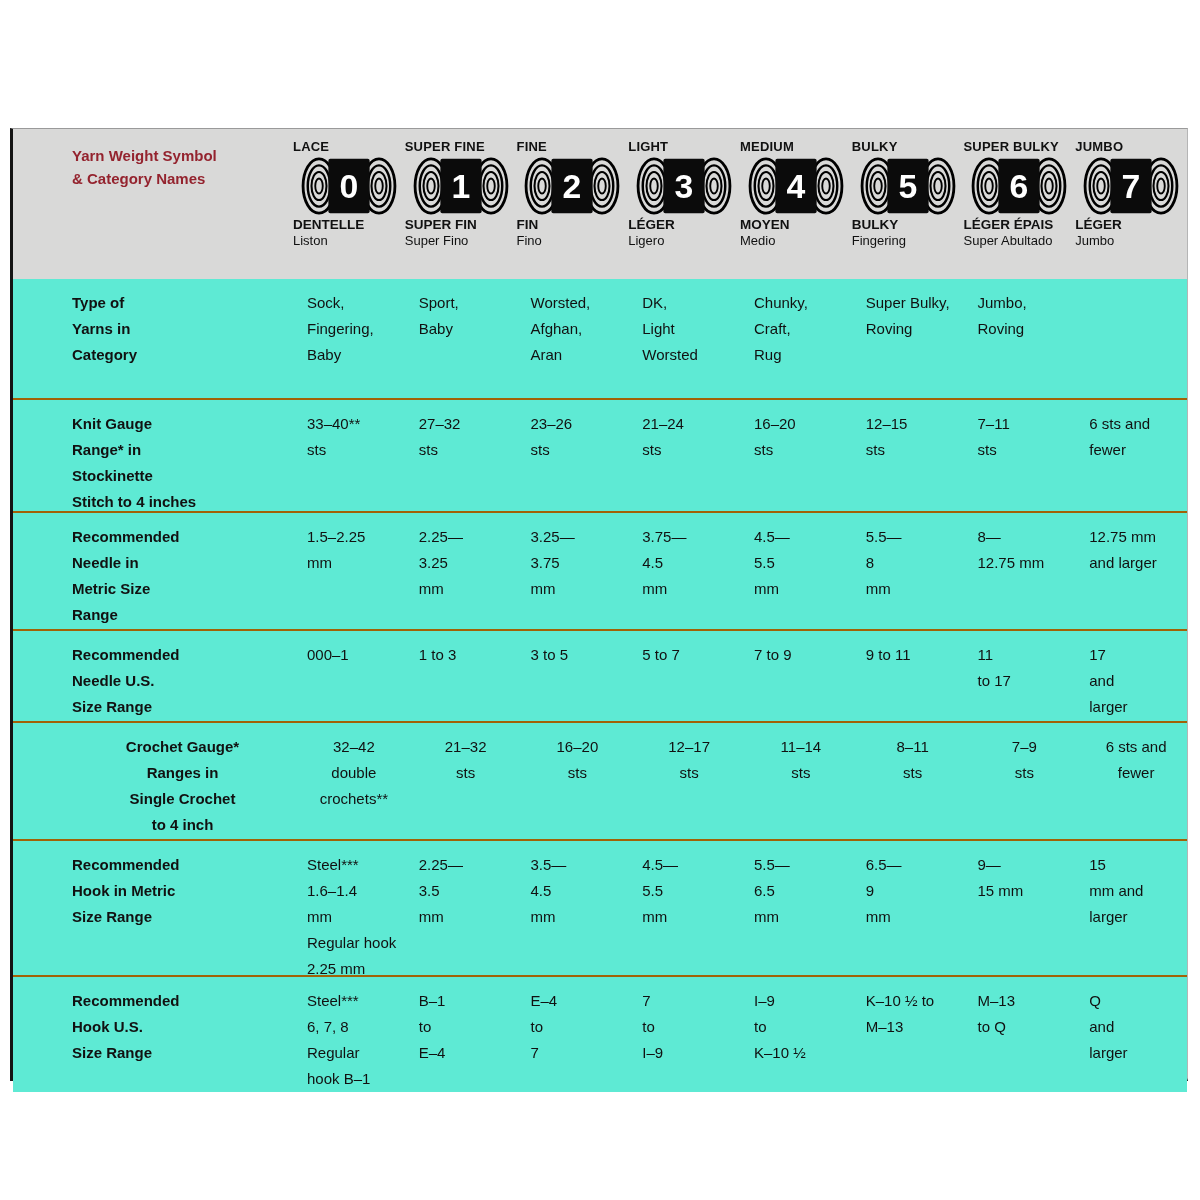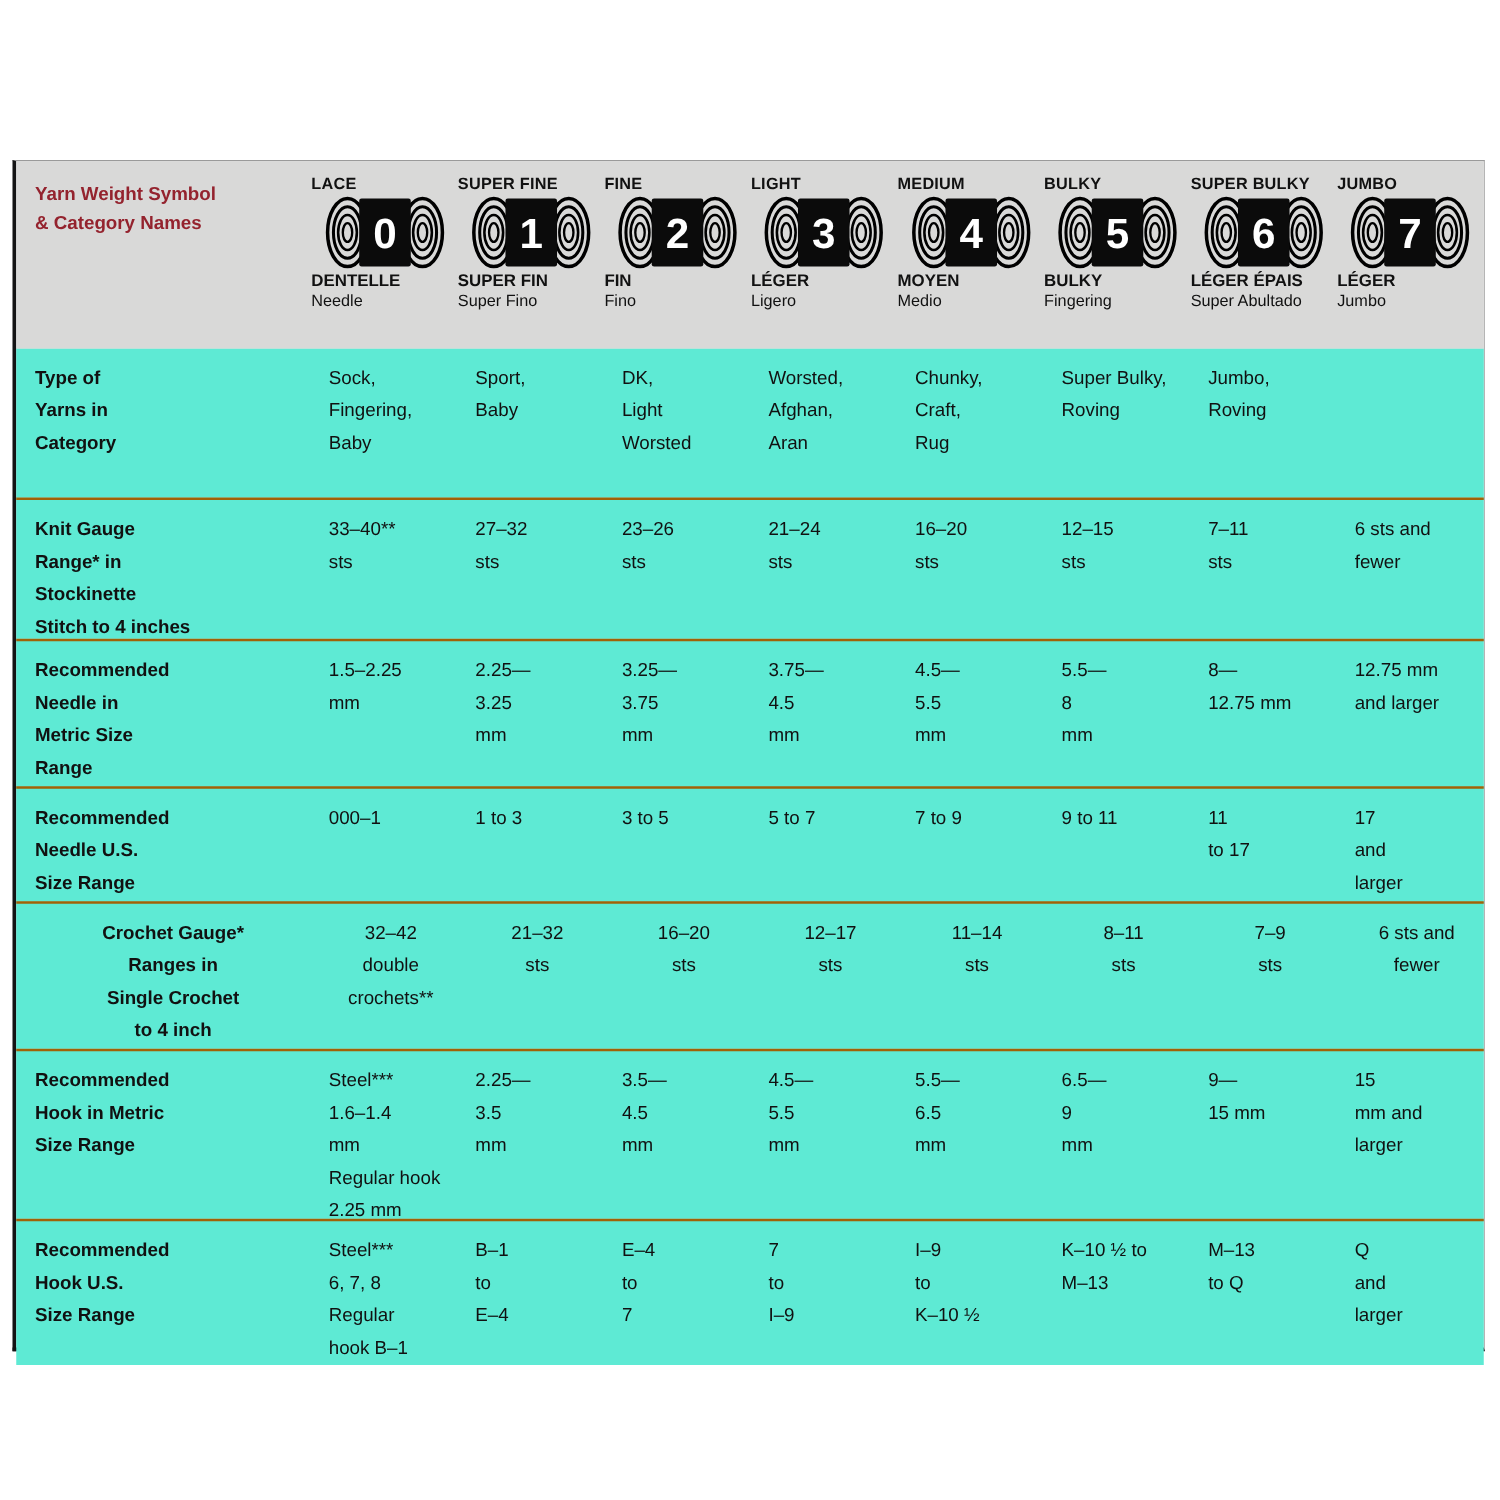--- a/index.html
+++ b/index.html
@@ -1,20 +1,20 @@
 <!DOCTYPE html>
 <html><head>
 <meta charset="utf-8">
 <style>
   html,body{margin:0;padding:0;background:#fff;}
   body{width:1200px;height:1200px;position:relative;font-family:"Liberation Sans","DejaVu Sans",sans-serif;color:#111;}
   .chart-wrap{position:absolute;left:10px;top:128px;width:1178px;height:953px;
     border-left:3px solid #141414;border-bottom:3px solid #141414;border-top:1px solid #9a9a9a;border-right:1px solid #b5b5b5;
     background:#f3f3f2;display:flex;flex-direction:column;box-sizing:border-box;}
-  .grid{display:grid;grid-template-columns:236px repeat(8,1fr);box-sizing:border-box;}
+  .grid{display:grid;grid-template-columns:236px repeat(8,1fr);box-sizing:border-box;padding-left:44px;}
   
   .hband{background:#d9d9d8;height:150px;flex:0 0 150px;}
   .htitle{color:#94232e;font-weight:bold;font-size:15px;line-height:23px;padding:15px 0 0 15px;white-space:pre-line;}
   .hcol{padding-top:11px;}
   .hname{font-weight:bold;font-size:13px;letter-spacing:0.2px;line-height:14px;}
   .skein{width:96px;height:60px;display:block;margin:2px auto 0;}
   .rings ellipse{fill:none;stroke:#000;}
   .skein text{fill:#fff;font-weight:bold;font-size:36px;text-anchor:middle;font-family:"Liberation Sans",sans-serif;}
   .hfr{font-weight:bold;font-size:13.5px;line-height:16px;margin-top:1px;}
   .hes{font-size:13px;line-height:16px;}
@@ -59,21 +59,21 @@
     <div class="hcol">
       <div class="hname">LACE</div>
       <svg class="skein" viewBox="0 0 100 64">
           <g class="rings">
             <use href="#rings"></use>
           </g>
           <rect x="28" y="3" width="44" height="58" rx="2" fill="#0b0b0b"></rect>
           <text x="50" y="45">0</text>
         </svg>
       <div class="hfr">DENTELLE</div>
-      <div class="hes">Needle</div>
+      <div class="hes">Liston</div>
     </div>
 
     <div class="hcol">
       <div class="hname">SUPER FINE</div>
       <svg class="skein" viewBox="0 0 100 64">
           <g class="rings">
             <use href="#rings"></use>
           </g>
           <rect x="28" y="3" width="44" height="58" rx="2" fill="#0b0b0b"></rect>
           <text x="50" y="45">1</text>
@@ -163,26 +163,26 @@
 
   <div class="grid row h1">
     <div class="rlabel">Type of
 Yarns in
 Category</div>
     <div class="cell">Sock,
 Fingering,
 Baby</div>
     <div class="cell">Sport,
 Baby</div>
+    <div class="cell">Worsted,
+Afghan,
+Aran</div>
     <div class="cell">DK,
 Light
 Worsted</div>
-    <div class="cell">Worsted,
-Afghan,
-Aran</div>
     <div class="cell">Chunky,
 Craft,
 Rug</div>
     <div class="cell">Super Bulky,
 Roving</div>
     <div class="cell">Jumbo,
 Roving</div>
   </div>
 
   <div class="grid row h2">

